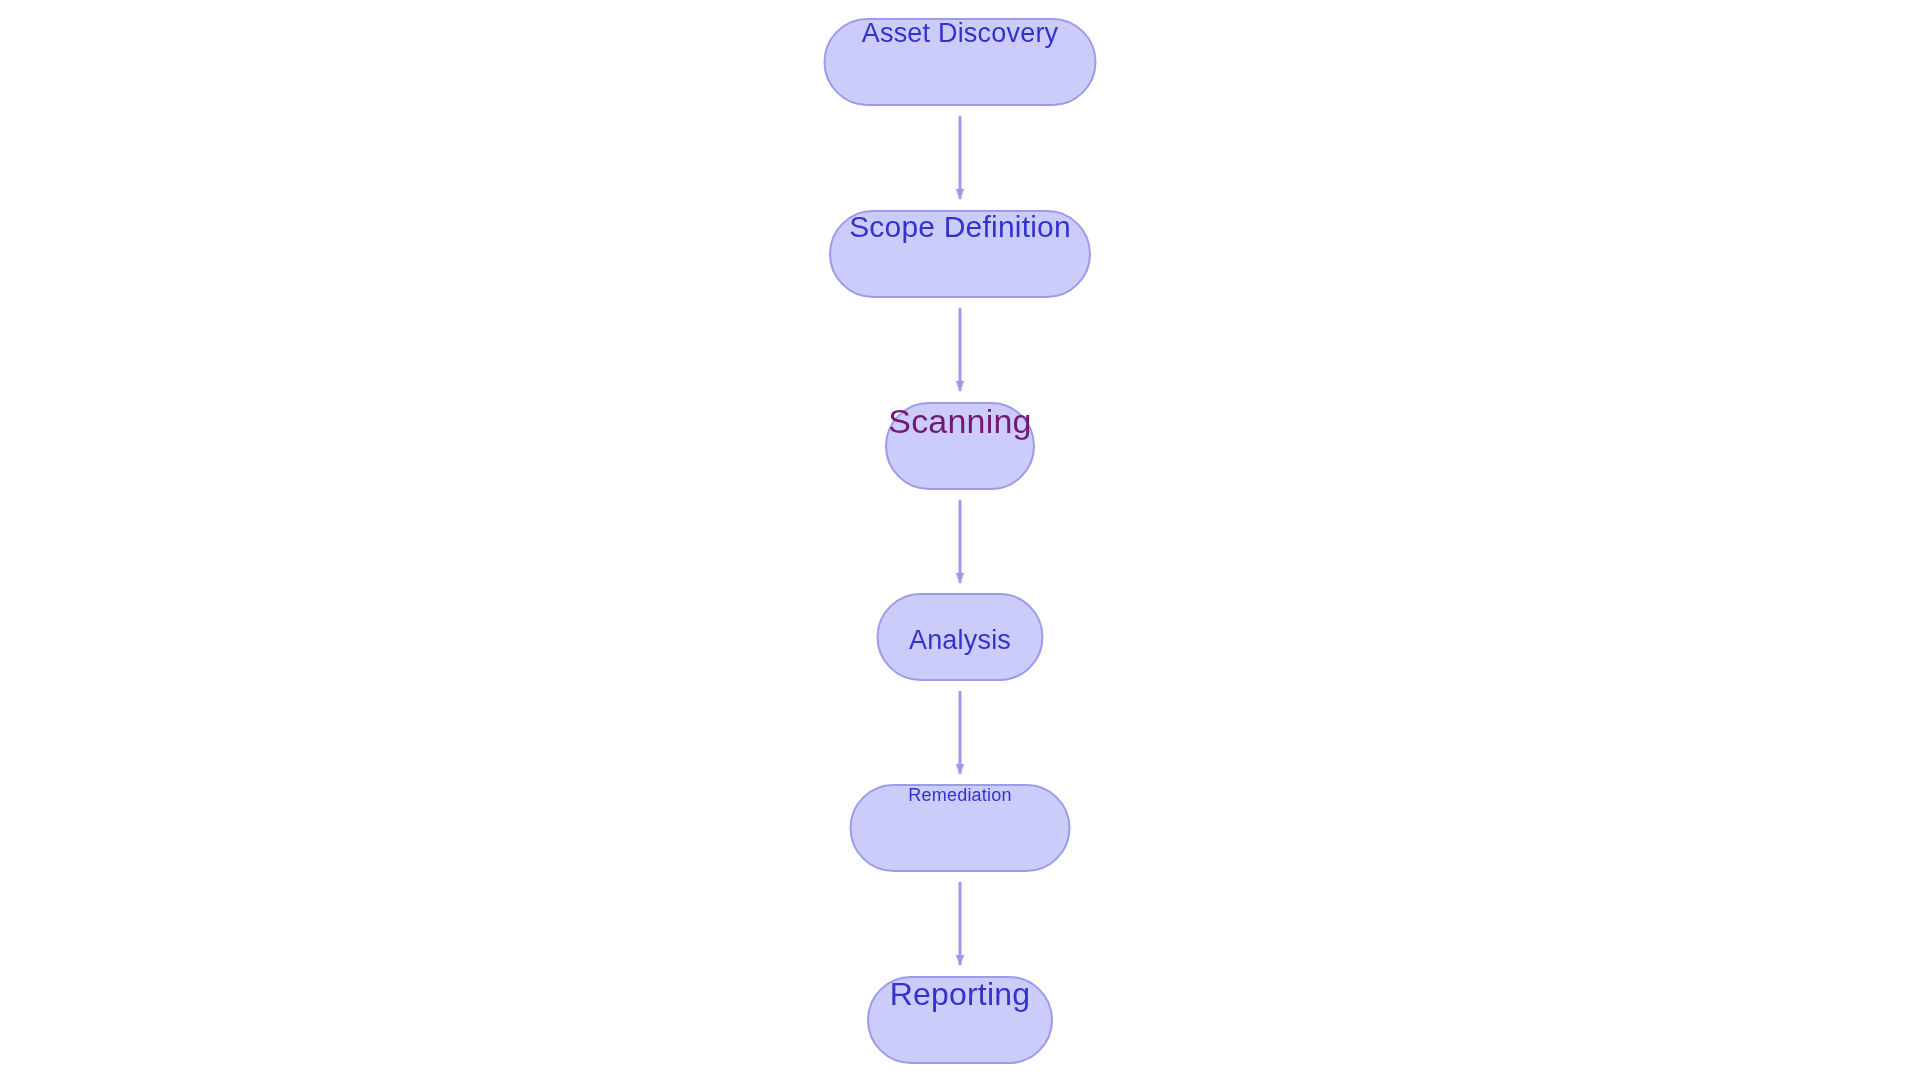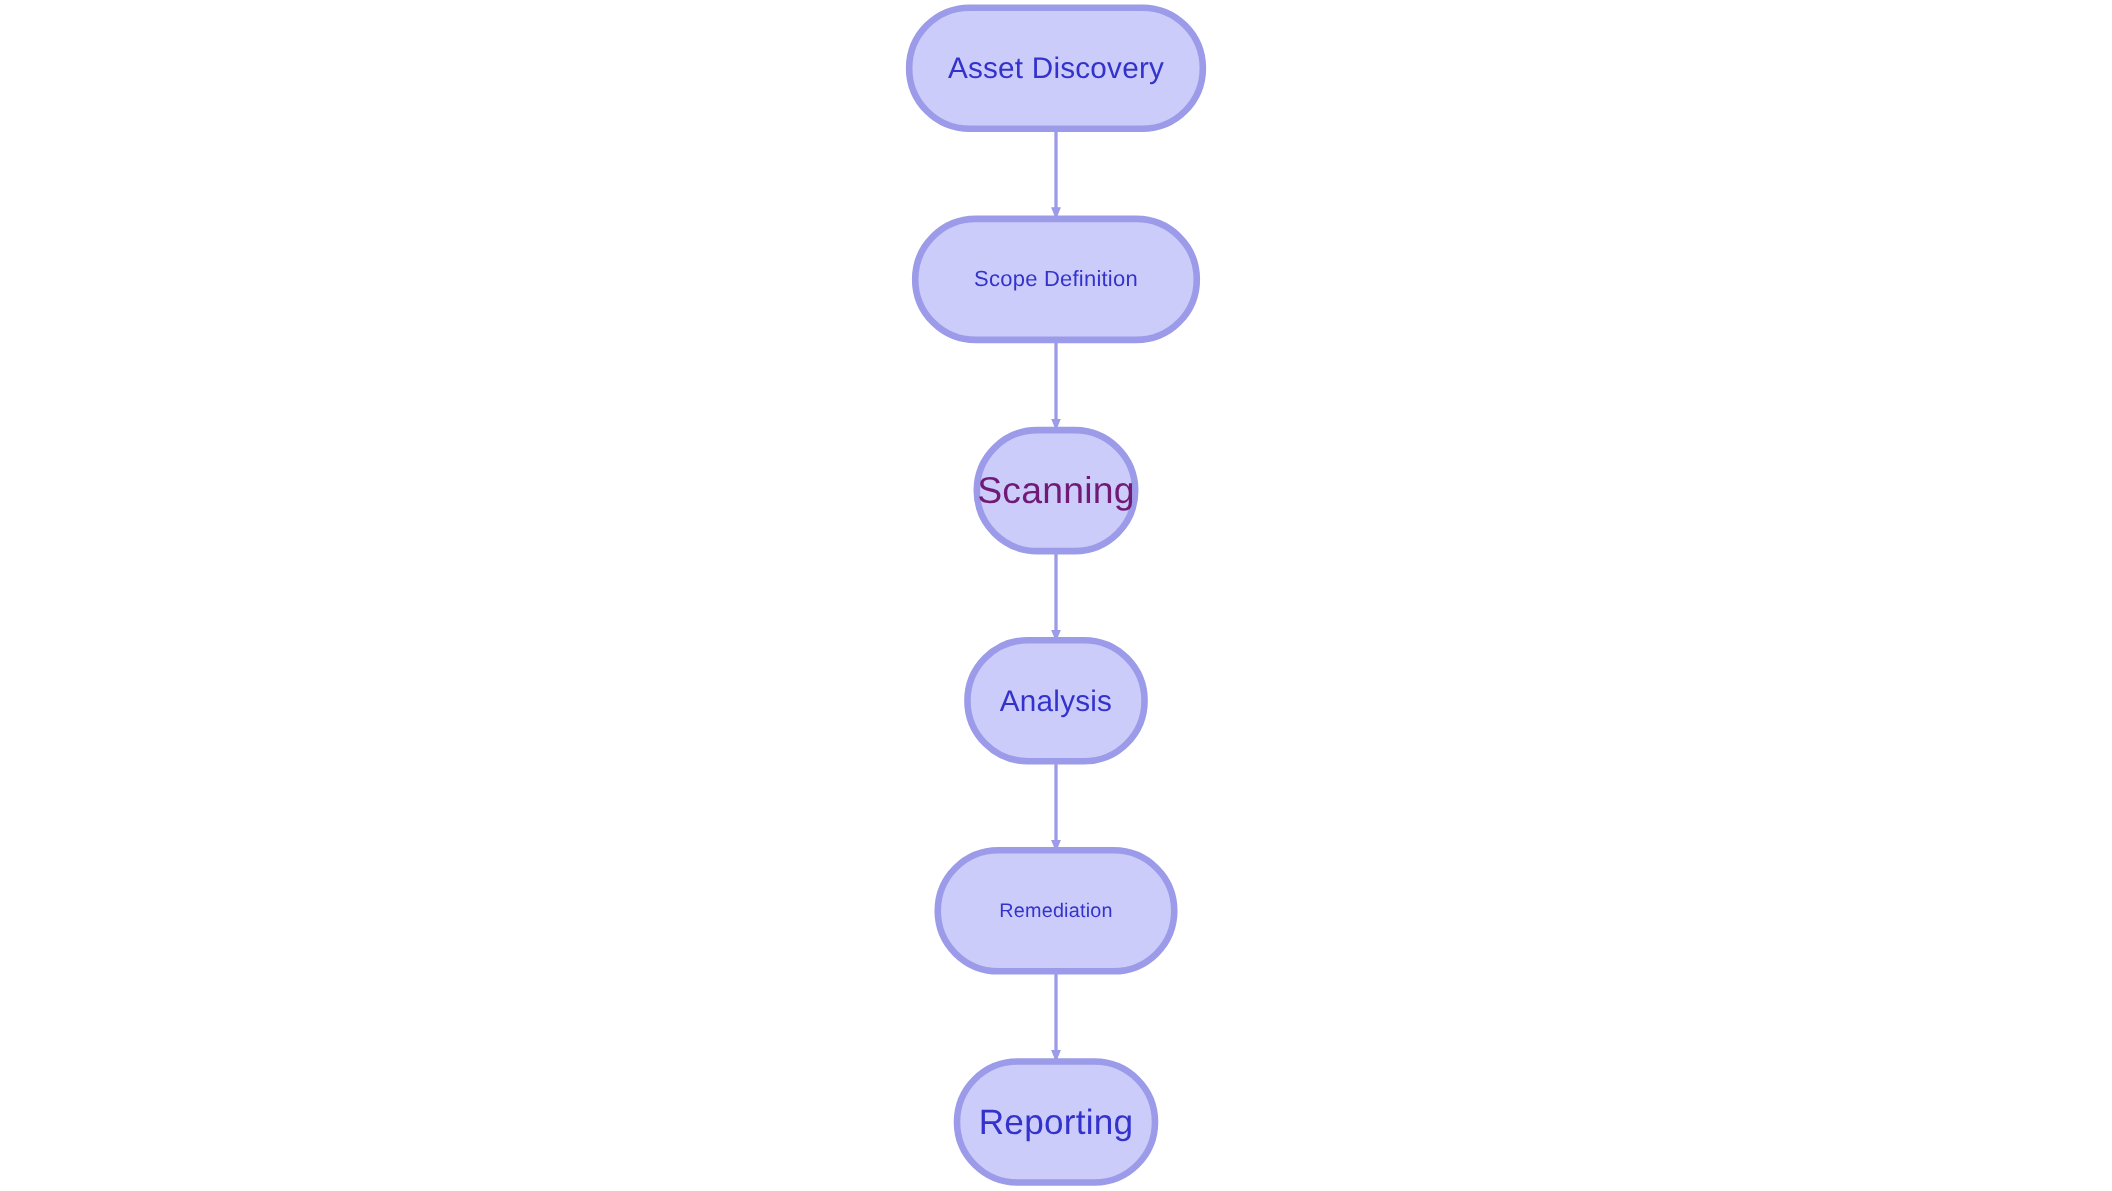--- a/index.html
+++ b/index.html
@@ -27,26 +27,25 @@
     top: 0;
     left: 0;
     width: 1920px;
     height: 1083px;
   }
 
   .node {
     position: absolute;
     box-sizing: border-box;
     display: flex;
-    align-items: center;
     justify-content: center;
     background: #CCCCFA;
-    border: 6px solid #ec4899;
+    border: 2px solid #ec4899;
     border-radius: 999px;
-    height: 116px;
+    height: 88px;
     transform: translate(-50%, -50%);
     z-index: 2;
   }
 
   .node-label {
     color: #3333CC;
     font-family: "Liberation Sans", "DejaVu Sans", sans-serif;
     font-size: 27px;
     line-height: 1;
     font-weight: 400;
@@ -73,27 +72,27 @@
         <line x1="960" y1="691" x2="960" y2="774" stroke="#9B9BE9" stroke-width="3" marker-end="url(#arrowhead)"></line>
         <line x1="960" y1="882" x2="960" y2="965" stroke="#9B9BE9" stroke-width="3" marker-end="url(#arrowhead)"></line>
       </g>
   </svg>
 
   <div id="nodes-layer">
       <div class="node" style="left: 960px; top: 62px; width: 273px; background: rgb(204, 204, 250); border-color: rgb(155, 155, 233);">
         <span class="node-label" style="color: rgb(51, 51, 204); font-size: 27px;">Asset Discovery</span>
       </div>
       <div class="node" style="left: 960px; top: 254px; width: 262px; background: rgb(204, 204, 250); border-color: rgb(155, 155, 233);">
-        <span class="node-label" style="color: rgb(51, 51, 204); font-size: 20px;">Scope Definition</span>
+        <span class="node-label" style="color: rgb(51, 51, 204); font-size: 30px;">Scope Definition</span>
       </div>
       <div class="node" style="left: 960px; top: 446px; width: 150px; background: rgb(204, 204, 250); border-color: rgb(155, 155, 233);">
         <span class="node-label" style="color: #701a75; font-size: 34px;">Scanning</span>
       </div>
       <div class="node" style="left: 960px; top: 637px; width: 167px; background: rgb(204, 204, 250); border-color: rgb(155, 155, 233);">
-        <span class="node-label" style="color: rgb(51, 51, 204); font-size: 27px;">Analysis</span>
+        <span class="node-label" style="color: rgb(51, 51, 204); font-size: 27px; margin-top: 32px;">Analysis</span>
       </div>
       <div class="node" style="left: 960px; top: 828px; width: 221px; background: rgb(204, 204, 250); border-color: rgb(155, 155, 233);">
         <span class="node-label" style="color: rgb(51, 51, 204); font-size: 18px;">Remediation</span>
       </div>
       <div class="node" style="left: 960px; top: 1020px; width: 186px; background: rgb(204, 204, 250); border-color: rgb(155, 155, 233);">
         <span class="node-label" style="color: rgb(51, 51, 204); font-size: 32px;">Reporting</span>
       </div>
     </div>
 
 </div>

